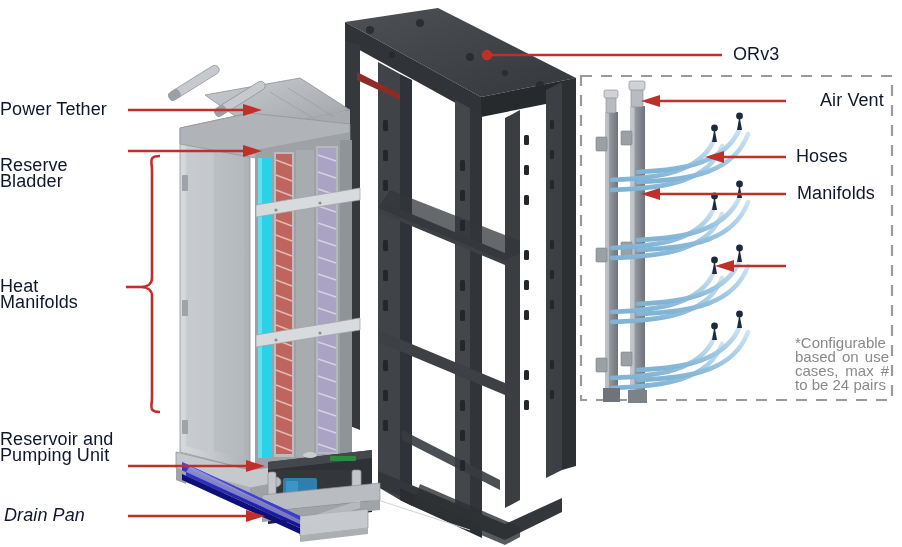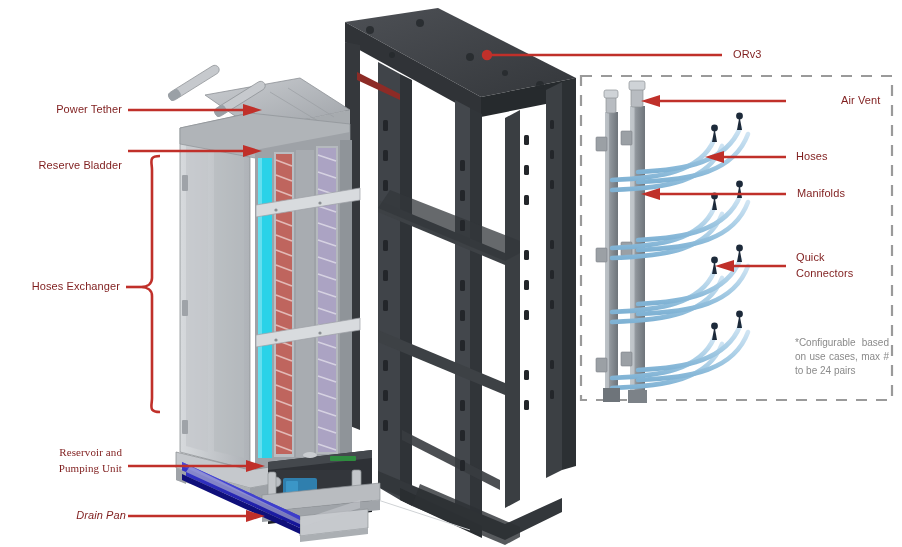--- a/index.html
+++ b/index.html
@@ -1,23 +1,23 @@
 <!DOCTYPE html>
 <html><head>
 <meta charset="utf-8">
 <style>
   html,body{margin:0;padding:0;background:#fff;}
   body{width:902px;height:547px;overflow:hidden;
        font-family:"Liberation Sans","DejaVu Sans",sans-serif;}
   #stage{position:relative;width:902px;height:547px;background:#ffffff;}
   svg#art{position:absolute;left:0;top:0;width:902px;height:547px;}
-  .lbl{position:absolute;color:#7f1d1d;font-size:11px;line-height:15.5px;
+  .lbl{position:absolute;color:#0f172a;font-size:18px;line-height:15.5px;
        letter-spacing:.1px;white-space:pre-line;}
-  .lbl.r{text-align:right;}
-  .note{position:absolute;color:#8a8a8a;font-size:10px;line-height:14px;
+  .lbl.r{}
+  .note{position:absolute;color:#8a8a8a;font-size:15px;line-height:14px;
         text-align:justify;width:94px;}
 </style>
 </head>
 <body>
 
 <div id="stage">
 
   <svg id="art" viewBox="0 0 902 547">
     <defs>
       <linearGradient id="gHxFace" x1="0" y1="0" x2="1" y2="0">
@@ -389,33 +389,31 @@
 
       <line x1="722" y1="266" x2="786" y2="266"></line>
       <polygon points="715,266 734,260 734,272" stroke="none"></polygon>
     </g>
   </svg>
 
   <div class="lbl r" style="left:0;top:102px;width:122px;">Power Tether</div>
 
   <div class="lbl r" style="left:0;top:158px;width:122px;">Reserve Bladder</div>
 
-  <div class="lbl r" style="left:0;top:279px;width:120px;">Hoses Exchanger</div>
-
-  <div class="lbl r" style="left:0;top:445px;width:122px;font-family:Liberation Serif, serif;">Reservoir and
+  <div class="lbl r" style="left:0;top:279px;width:120px;">Heat Manifolds</div>
+
+  <div class="lbl r" style="left:0;top:432px;width:122px;">Reservoir and
 Pumping Unit</div>
 
   <div class="lbl r" style="left:4px;top:508px;width:122px;font-style:italic;">Drain Pan</div>
 
   <div class="lbl" style="left:733px;top:47px;">ORv3</div>
 
-  <div class="lbl" style="left:841px;top:93px;">Air Vent</div>
+  <div class="lbl" style="left:820px;top:93px;">Air Vent</div>
 
   <div class="lbl" style="left:796px;top:149px;text-align:center;">Hoses</div>
 
   <div class="lbl" style="left:797px;top:186px;">Manifolds</div>
 
-  <div class="lbl" style="left:796px;top:250px;">Quick
-Connectors</div>
 
   <div class="note" style="left:795px;top:336px;">*Configurable based on use cases, max # to be 24 pairs</div>
 
 </div>
 
 </body></html>

